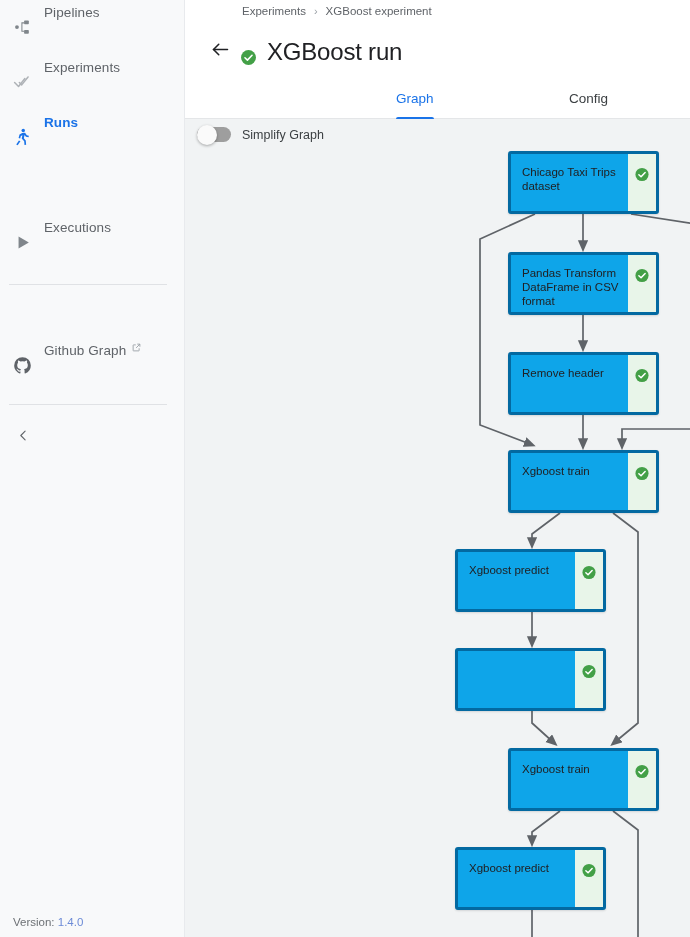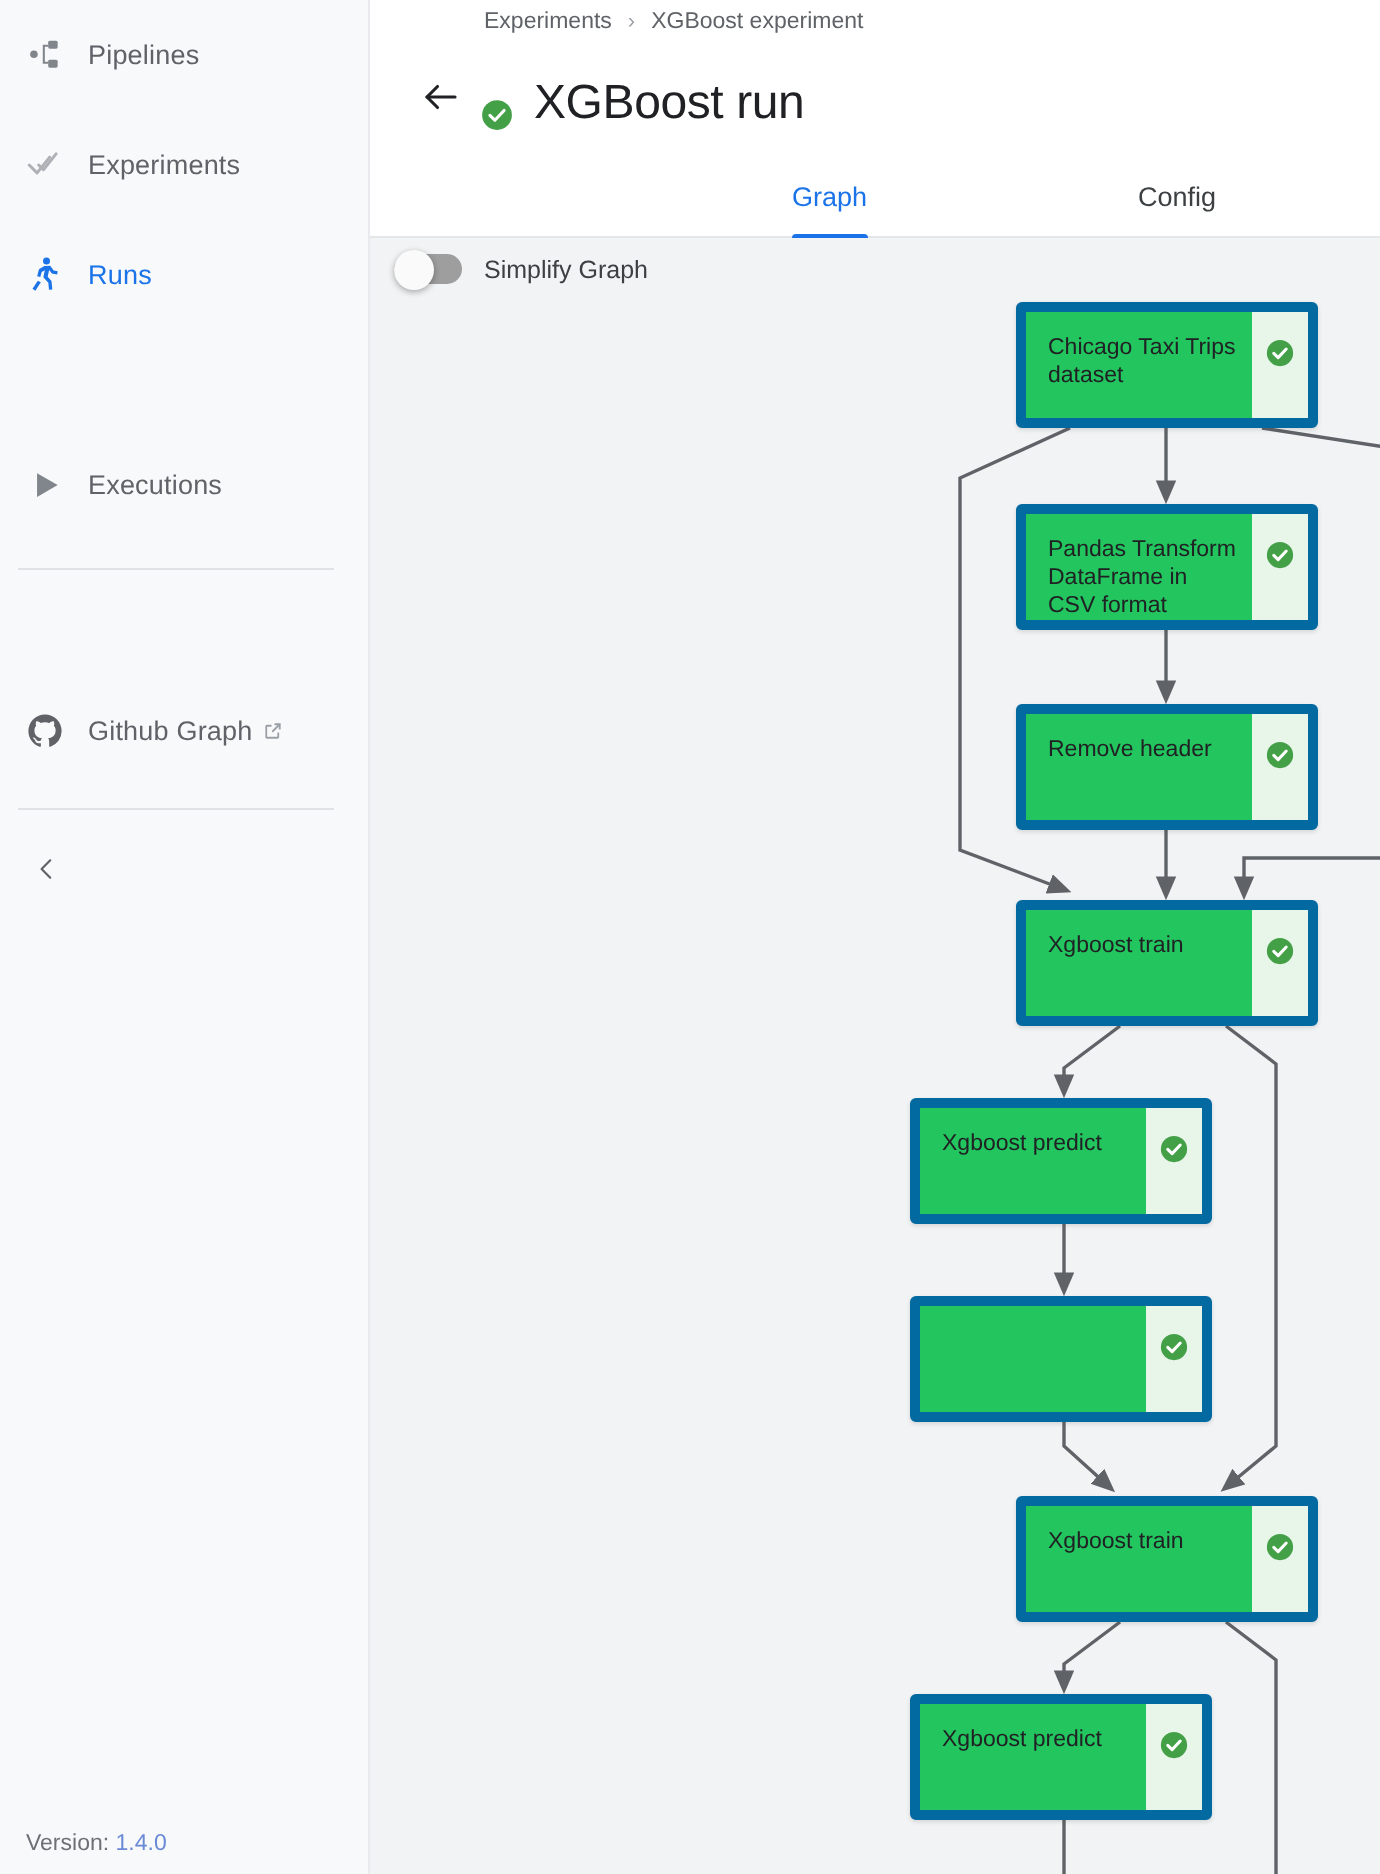--- a/index.html
+++ b/index.html
@@ -11,31 +11,31 @@
   #app { position: relative; width: 690px; height: 937px; display: flex; }
 
   
   #sidebar {
     position: relative; width: 185px; height: 937px;
     background: #f8f9fa; border-right: 1px solid #e8eaed;
     flex: 0 0 185px;
   }
   .nav-item {
     position: absolute; left: 0; width: 185px; height: 44px;
-    display: flex; align-items: center; cursor: pointer;
+    display: flex; align-items: flex-start; cursor: pointer;
   }
   .nav-ico {
     width: 44px; min-width: 44px; height: 44px;
     display: flex; align-items: center; justify-content: center;
   }
   .nav-label {
     font-size: 13.5px; color: #5f6368; letter-spacing: .1px;
     font-weight: 500; white-space: nowrap;
   }
-  .nav-item.active .nav-label { color: #1a73e8; font-weight: 400; }
+  .nav-item.active .nav-label { color: #1a73e8; font-weight: 700; }
   .ext-ico { margin-left: 6px; display: inline-flex; }
   .nav-divider {
     position: absolute; left: 9px; width: 158px; height: 1px;
     background: #e0e2e5;
   }
   #collapse-btn {
     position: absolute; left: 8px; top: 422px;
     width: 30px; height: 30px;
     display: flex; align-items: center; justify-content: center;
     cursor: pointer;
@@ -101,22 +101,22 @@
   .switch .knob {
     position: absolute; left: 0px; top: -2.5px;
     width: 20px; height: 20px; background: #fafafa; border-radius: 50%;
     box-shadow: 0 1px 3px rgba(0,0,0,.32);
   }
   #toolbar .tl-label { font-size: 12.5px; color: #3c4043; white-space: nowrap; }
 
   #edges { position: absolute; left: 0; top: 0; width: 505px; height: 818px; }
 
   .node {
-    position: absolute; background: #22c55e;
-    border: 5px solid #0369a1; border-radius: 3px;
+    position: absolute; background: #0ea5e9;
+    border: 3px solid #0369a1; border-radius: 3px;
     box-shadow: 0 1px 2px rgba(60,64,67,.16);
     overflow: hidden; cursor: pointer;
   }
   .node .strip {
     position: absolute; right: 0; top: 0; bottom: 0; width: 28px;
     background: #e8f5e9;
   }
   .node .strip .chk {
     position: absolute; left: 50%; top: 13px; transform: translateX(-50%);
   }

